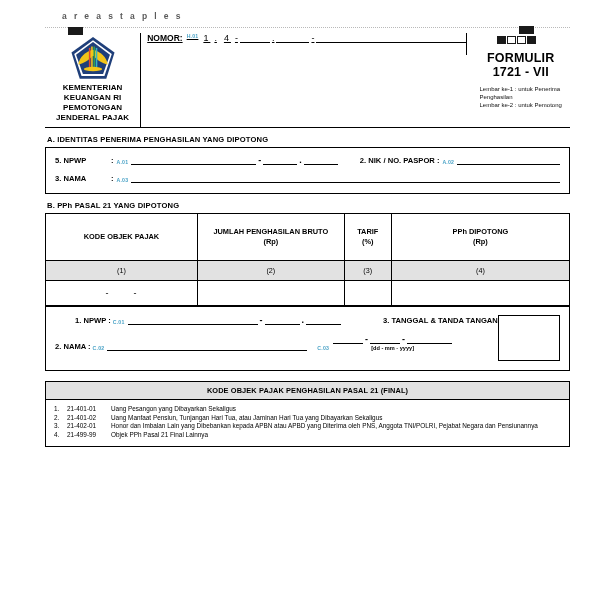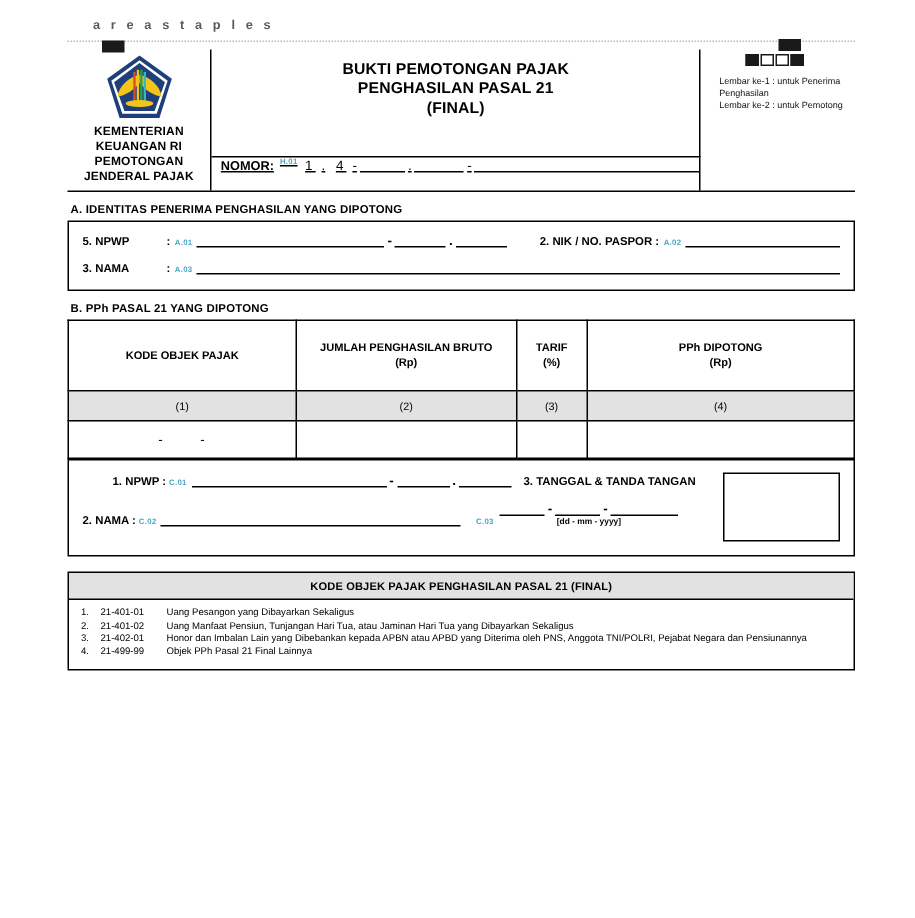--- a/index.html
+++ b/index.html
@@ -325,41 +325,37 @@
           <ellipse cx="50" cy="72" rx="20" ry="5" fill="#f3c518"></ellipse>
         </svg>
       </div>
       <div class="ministry">
         <div>KEMENTERIAN KEUANGAN RI</div>
         <div>PEMOTONGAN JENDERAL PAJAK</div>
       </div>
     </div>
 
     <div class="hdr-mid">
-      <div class="title-block">
-        <div class="t">BUKTI PEMOTONGAN PAJAK</div>
-        <div class="t">PENGHASILAN PASAL 21</div>
-        <div class="t">(FINAL)</div>
-      </div>
       <div class="nomor-row">
         <span class="nomor-label">NOMOR:</span>
         <span class="code">H.01</span>
         <span class="nomor-digits">1</span>
         <span class="dash">.</span>
         <span class="nomor-digits">4</span>
         <span class="dash">-</span>
         <span class="blank b-short"></span>
         <span class="dash">.</span>
         <span class="blank b-med"></span>
         <span class="dash">-</span>
         <span class="blank b-long"></span>
       </div>
     </div>
 
     <div class="hdr-right">
+      <div class="formulir">FORMULIR 1721 - VII</div>
       <div class="lembar">Lembar ke-1 : untuk Penerima Penghasilan</div>
       <div class="lembar">Lembar ke-2 : untuk Pemotong</div>
     </div>
   </div>
 
   <div class="sec-head">A.  IDENTITAS PENERIMA PENGHASILAN YANG DIPOTONG</div>
 
   <div class="box">
     <div class="field-row">
       <span class="f-label">5. NPWP</span>
@@ -435,21 +431,21 @@
     <div style="display:flex;align-items:flex-start;">
       <div style="flex:1;">
         <div class="field-row">
           <span class="f-label" style="width:auto;white-space:nowrap;margin-left:20px;">1. NPWP :</span>
           <span class="code" style="margin-left:2px;">C.01</span>
           <span class="line" style="width:130px;margin-left:3px;"></span>
           <span class="dash">-</span>
           <span class="line" style="width:35px;"></span>
           <span class="dash">.</span>
           <span class="line" style="width:35px;"></span>
-          <span class="f-label" style="width:auto;margin-left:8px;white-space:nowrap;">3. TANGGAL &amp; TANDA TANGAN</span>
+          <span class="f-label" style="width:auto;margin-left:42px;white-space:nowrap;">3. TANGGAL &amp; TANDA TANGAN</span>
         </div>
 
         <div class="field-row" style="margin-bottom:0;">
           <span class="f-label" style="width:auto;white-space:nowrap;">2. NAMA :</span>
           <span class="code" style="margin-left:2px;">C.02</span>
           <span class="line" style="width:200px;margin-left:3px;"></span>
           <span class="code" style="margin-left:10px;">C.03</span>
           <div style="margin-left:4px;">
             <div style="display:flex;align-items:flex-end;">
               <span class="line" style="width:30px;"></span>

